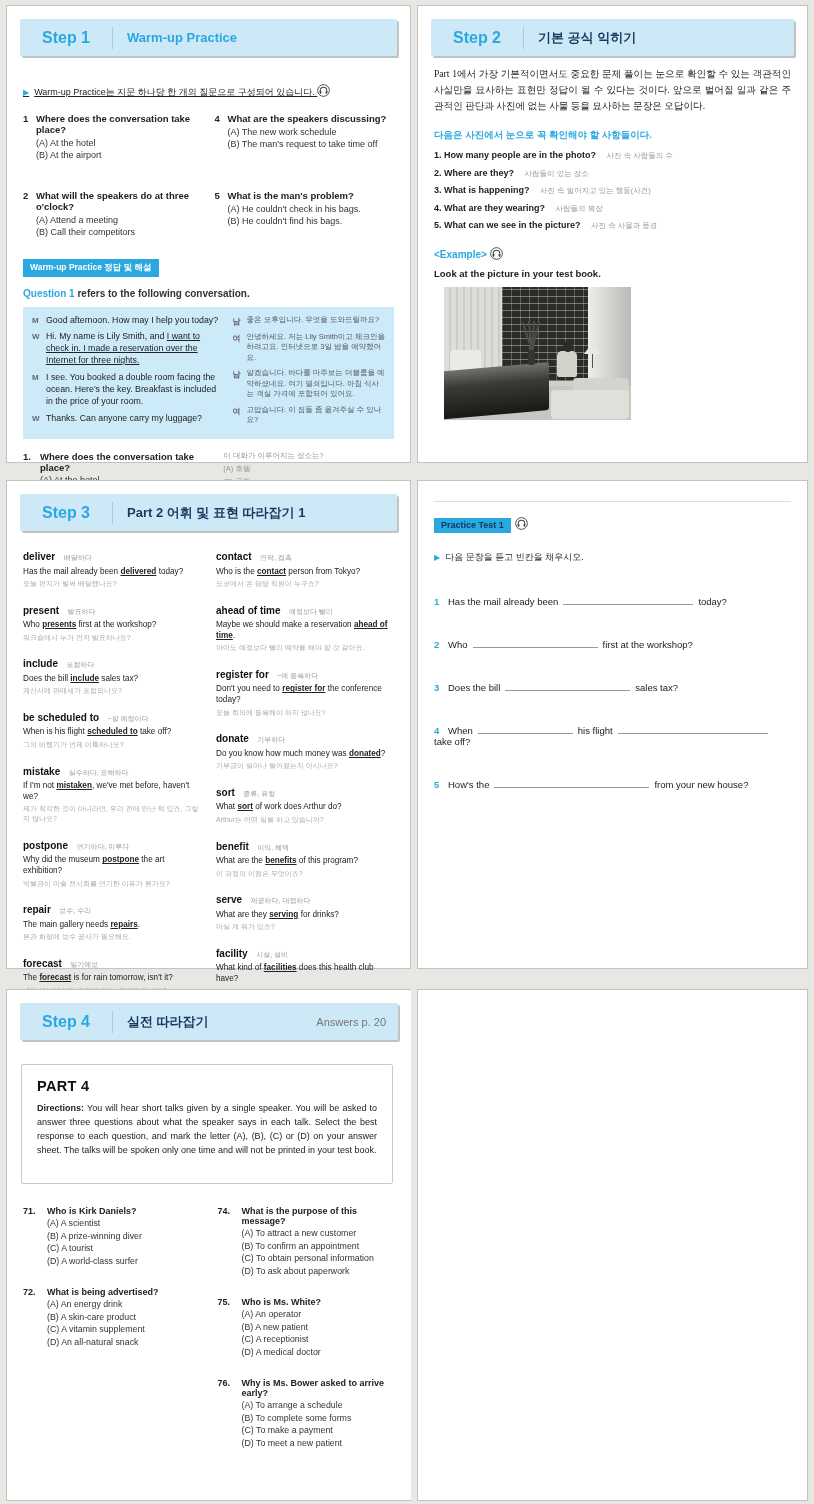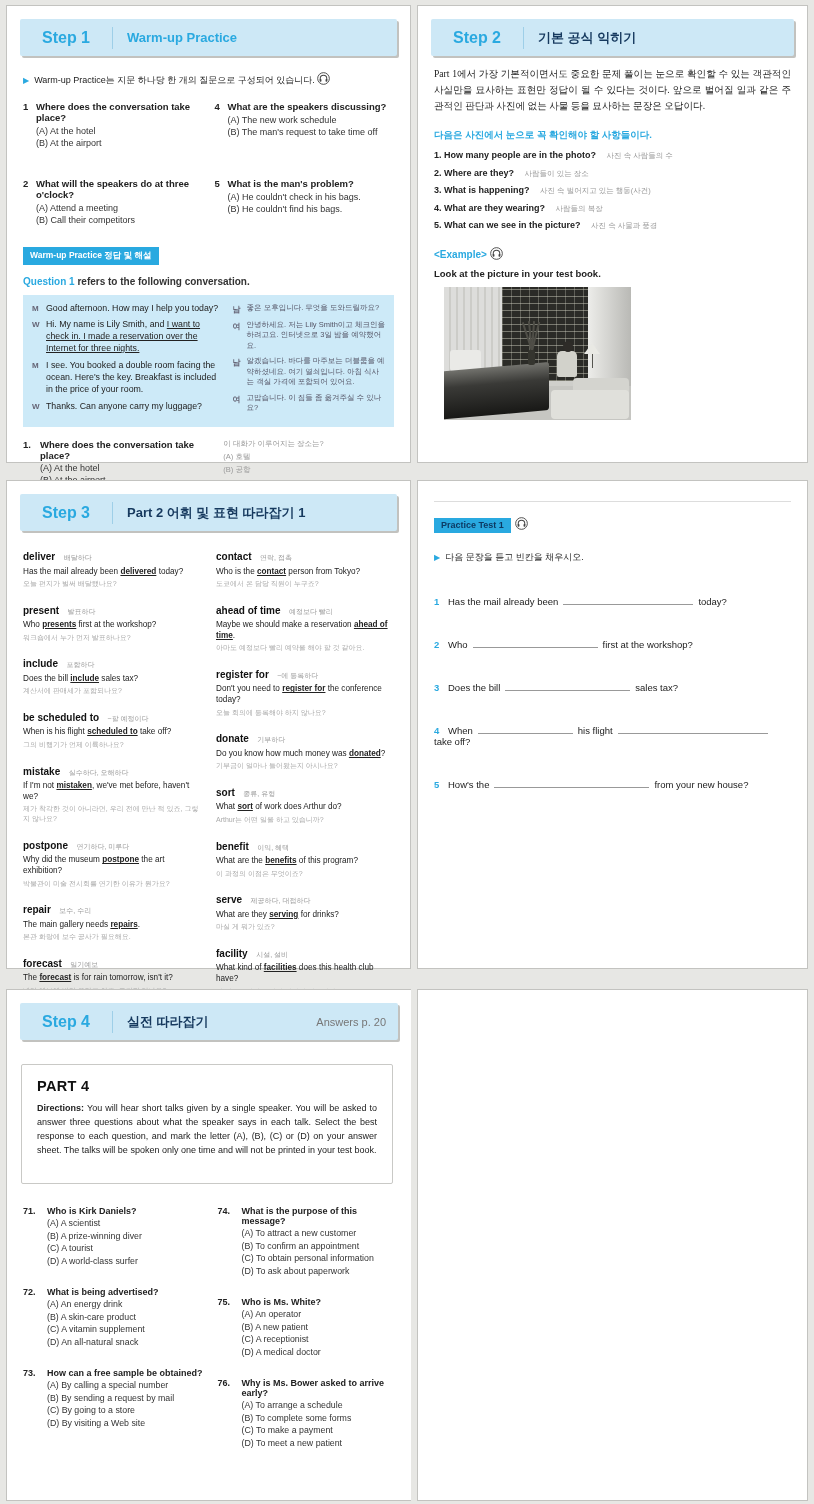--- a/index.html
+++ b/index.html
@@ -24,21 +24,21 @@
   .band-title.cyan { color:#2aa9e0; }
   .band-right { margin-left:auto; margin-right:12px; font-size:11px; color:#777; }
 
   .u { text-decoration:underline; }
   .cyan { color:#2aa9e0; }
 
   
   .hp { display:inline-block; width:13px; height:13px; vertical-align:-2px; }
 
   
-  .s1-intro { margin:16px 16px 0; font-size:9px; color:#222; }
+  .s1-intro { margin:28px 16px 0; font-size:9px; color:#222;text-decoration:underline; }
   .s1-intro .arr { color:#2aa9e0; font-size:8px; margin-right:5px; }
   .wq-grid { display:grid; grid-template-columns:1fr 1fr; column-gap:12px; row-gap:30px; margin:14px 16px 0; }
   .wq-head { display:flex; font-size:9.5px; font-weight:bold; color:#222; }
   .wq-num { width:13px; flex:none; }
   .wq-opt { font-size:9px; color:#333; margin-left:13px; margin-top:2.5px; }
   .wq-opt:first-of-type { margin-top:7px; }
 
   .ans-badge { display:inline-block; margin:22px 16px 0; background:#29a9e0; color:#fff;
                font-weight:bold; font-size:8.5px; padding:2.5px 7px 3px; }
   .qref { margin:11px 16px 0; font-size:10px; font-weight:bold; color:#333; }
@@ -610,30 +610,20 @@
             <div class="q4-head">
               <span class="q4-num">72.</span>
               <span>What is being advertised?</span>
             </div>
             <div class="q4-opt">(A) An energy drink</div>
             <div class="q4-opt">(B) A skin-care product</div>
             <div class="q4-opt">(C) A vitamin supplement</div>
             <div class="q4-opt">(D) An all-natural snack</div>
           </div>
 
-          <div class="q4">
-            <div class="q4-head">
-              <span class="q4-num">73.</span>
-              <span>How can a free sample be obtained?</span>
-            </div>
-            <div class="q4-opt">(A) By calling a special number</div>
-            <div class="q4-opt">(B) By sending a request by mail</div>
-            <div class="q4-opt">(C) By going to a store</div>
-            <div class="q4-opt">(D) By visiting a Web site</div>
-          </div>
         </div>
       <div>
 
           <div class="q4">
             <div class="q4-head">
               <span class="q4-num">74.</span>
               <span>What is the purpose of this message?</span>
             </div>
             <div class="q4-opt">(A) To attract a new customer</div>
             <div class="q4-opt">(B) To confirm an appointment</div>

